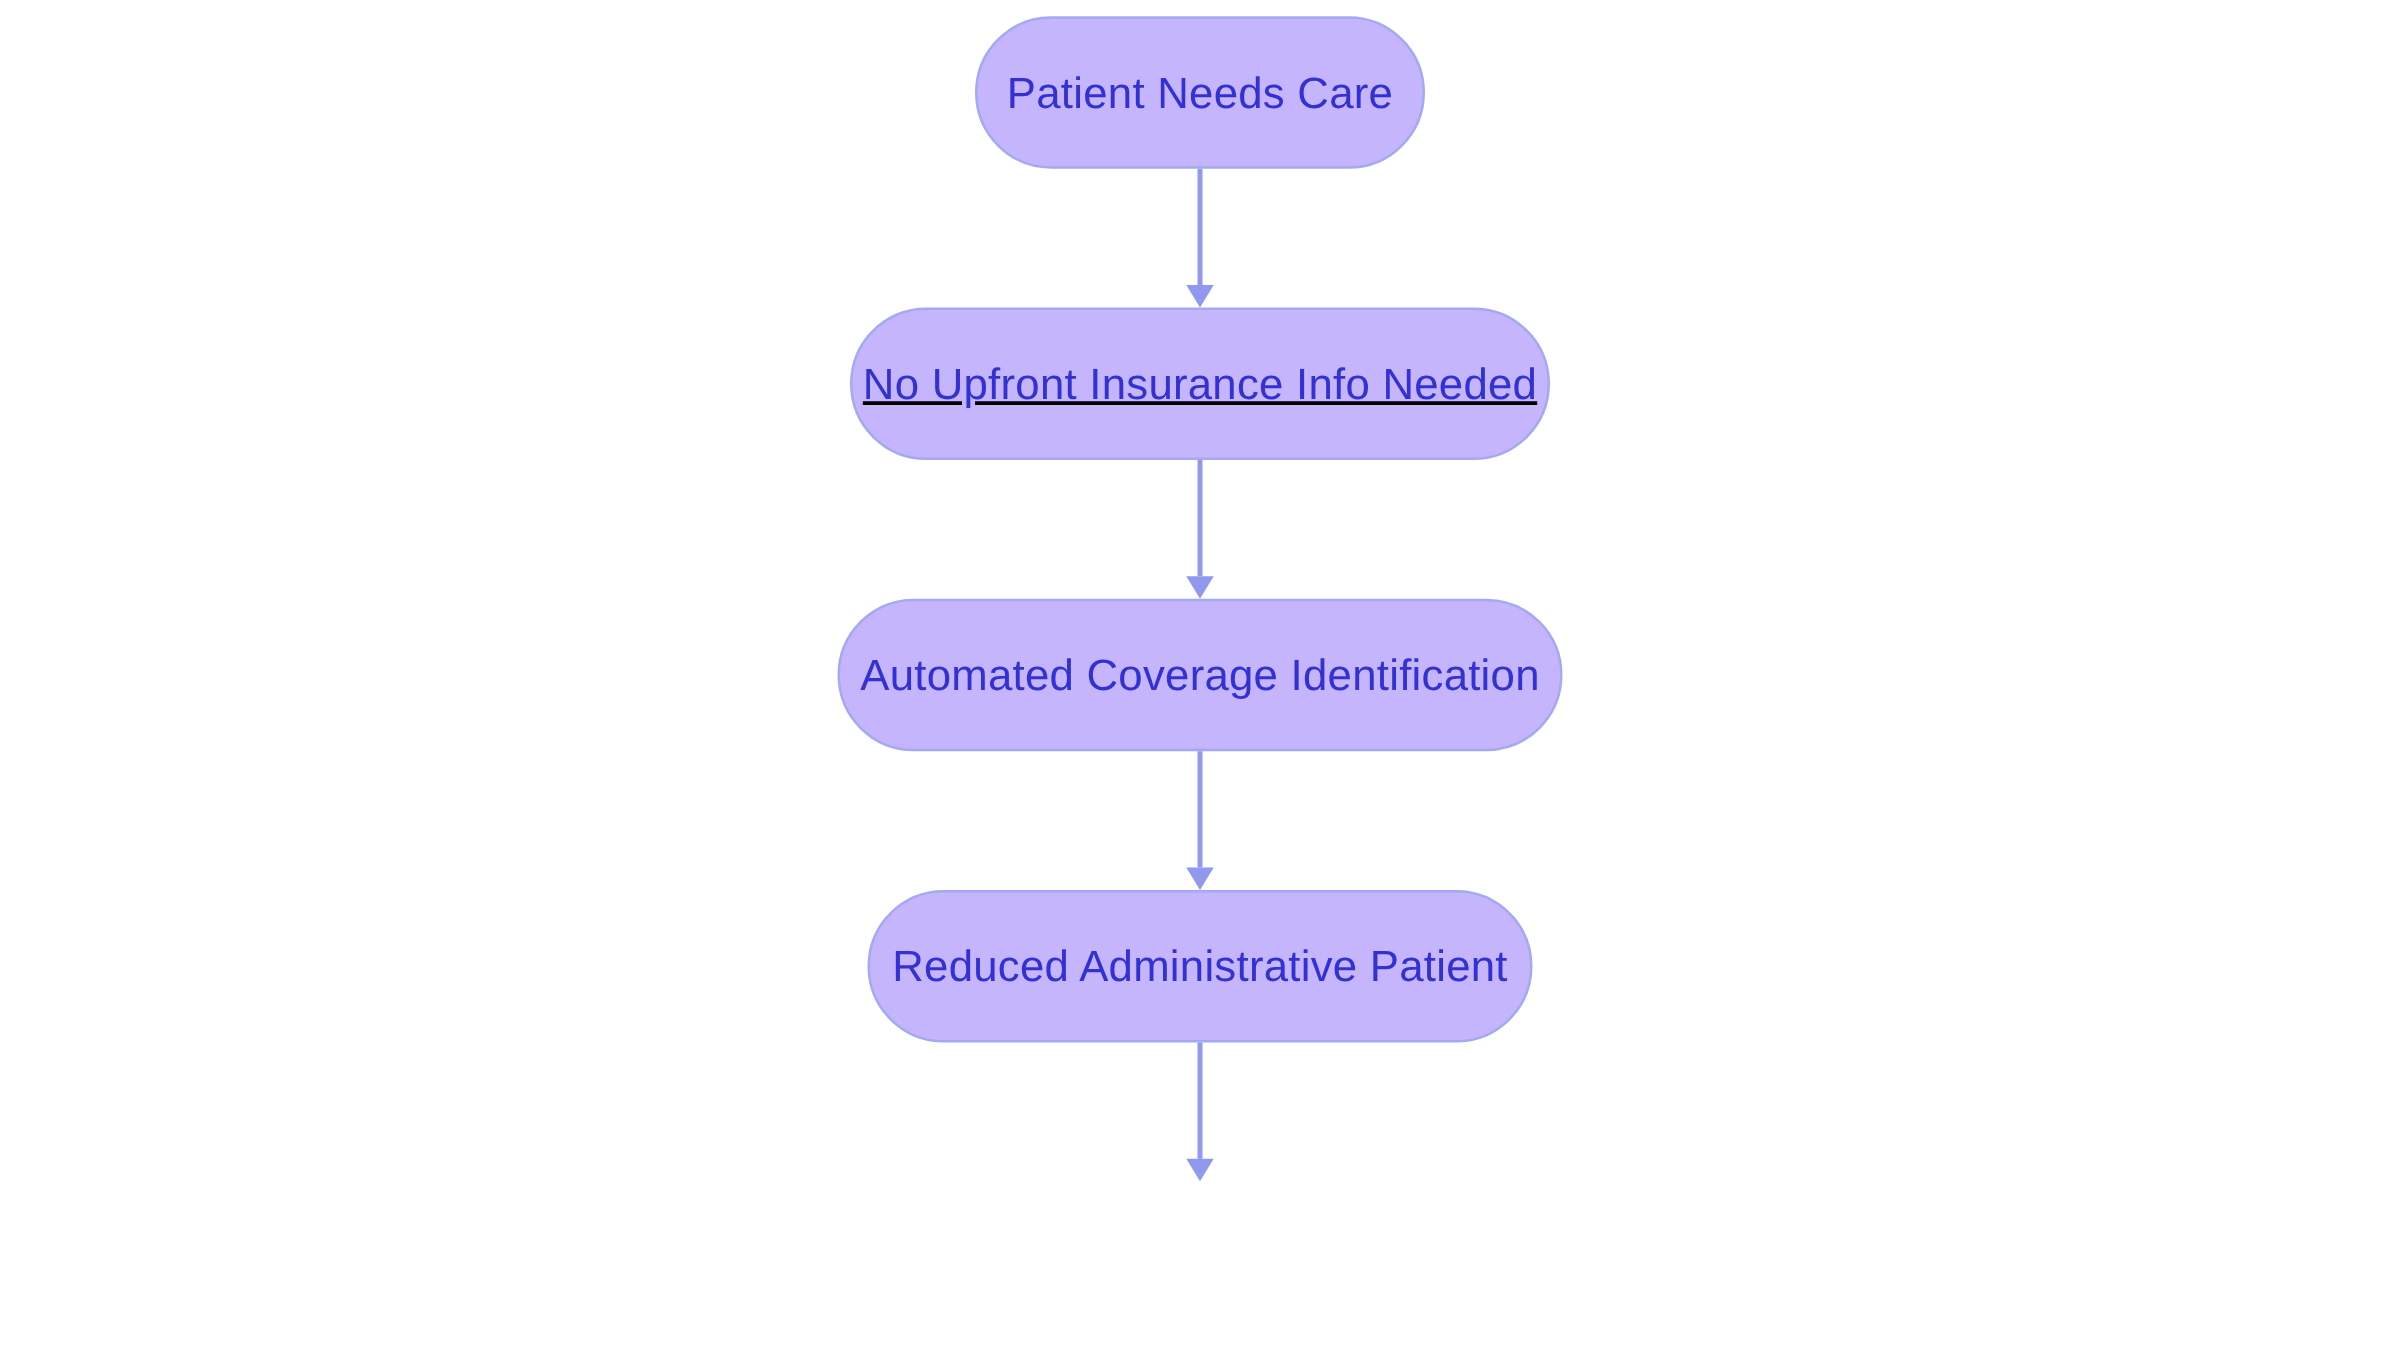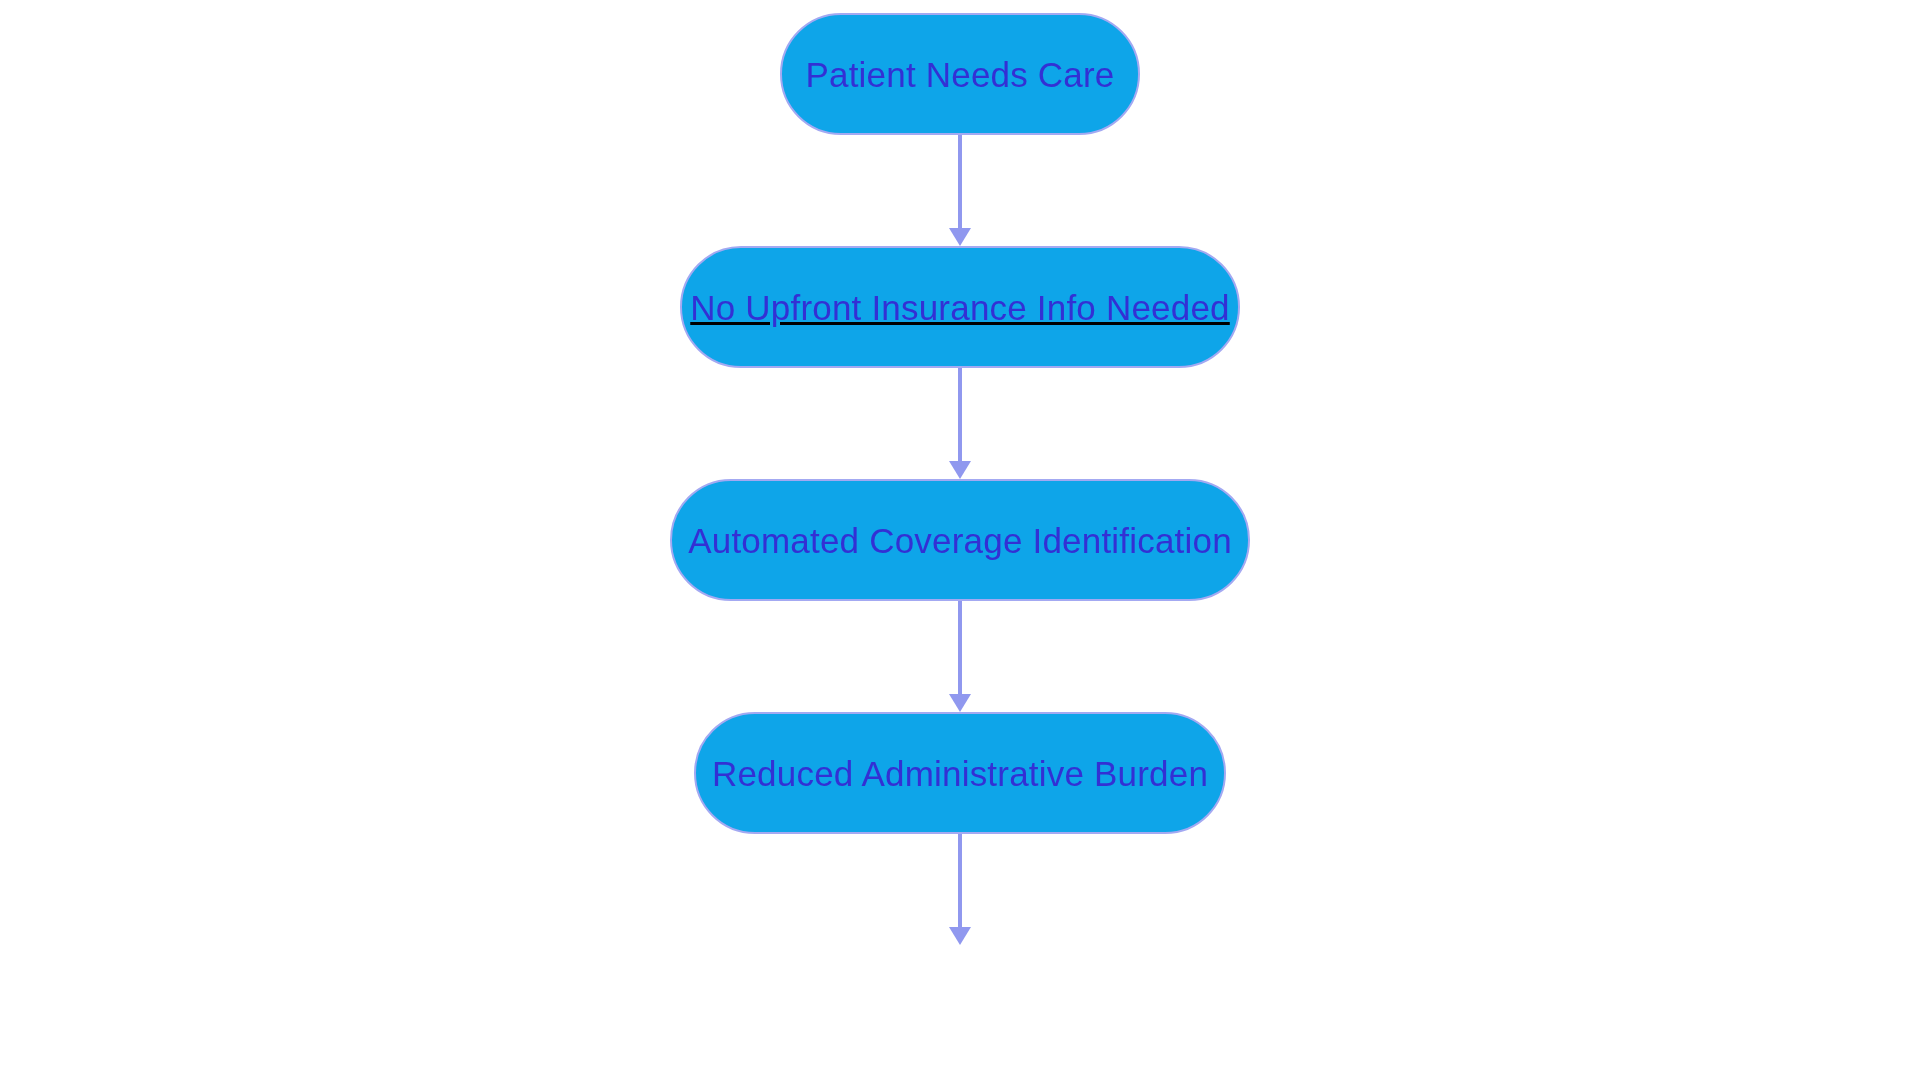--- a/index.html
+++ b/index.html
@@ -33,21 +33,21 @@
     align-items: center;
     justify-content: flex-start;
   }
 
   .node {
     box-sizing: border-box;
     height: 122px;
     display: flex;
     align-items: center;
     justify-content: center;
-    background: #0ea5e9;
+    background: #c4b5fd;
     border: 2px solid #a3a9f2;
     border-radius: 61px;
     padding: 6px 46px;
     white-space: nowrap;
   }
 
   .node-label {
     font-family: "Liberation Sans", sans-serif;
     font-size: 35px;
     font-weight: 400;
@@ -117,21 +117,21 @@
     <div class="node w3">
       <span class="node-label">Automated Coverage Identification</span>
     </div>
 
     <div class="connector">
       <div class="connector-stem"></div>
       <div class="connector-arrowhead"></div>
     </div>
 
     <div class="node w4">
-      <span class="node-label">Reduced Administrative Burden</span>
+      <span class="node-label">Reduced Administrative Patient</span>
     </div>
 
     <div class="connector">
       <div class="connector-stem"></div>
       <div class="connector-arrowhead"></div>
     </div>
 
 
   </div>
 </div>

